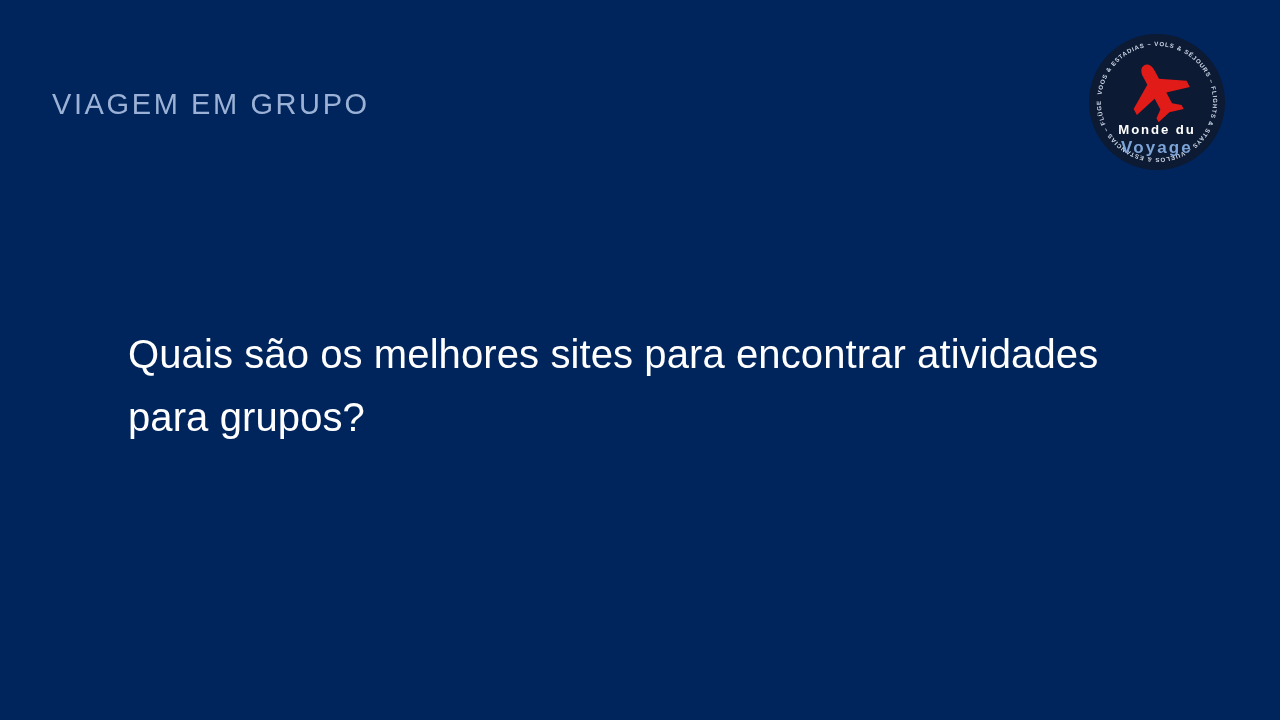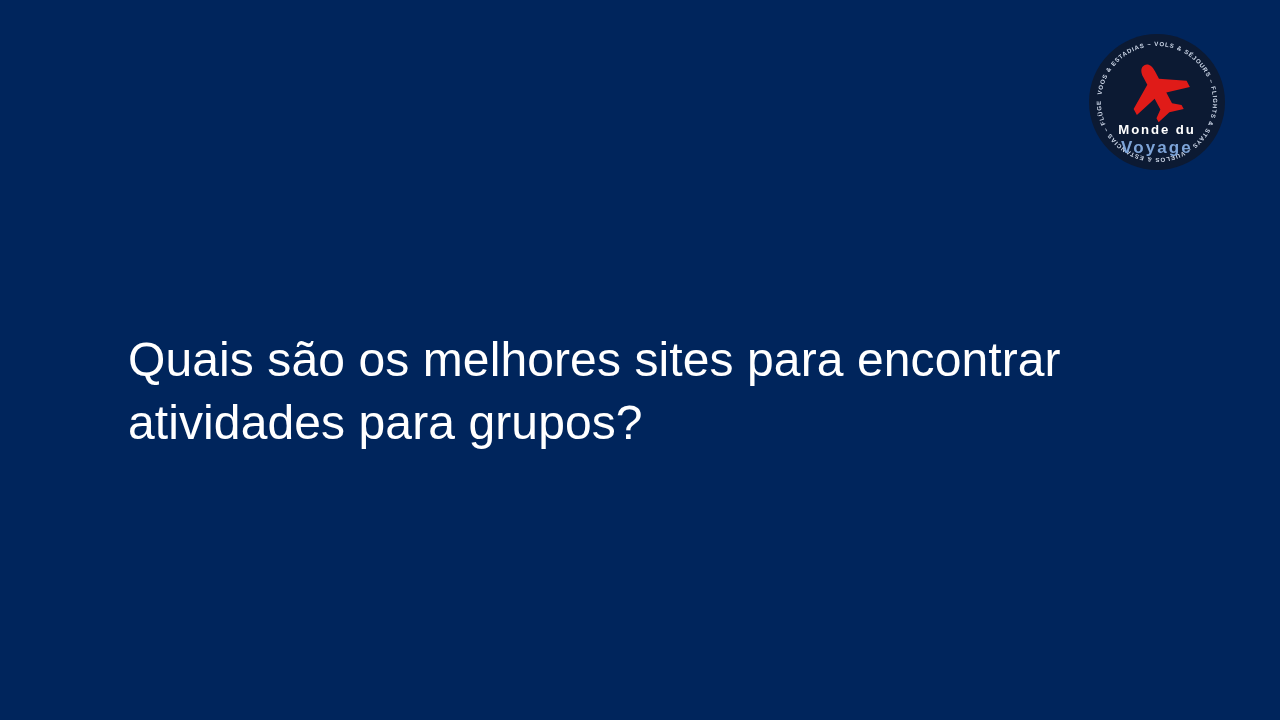--- a/index.html
+++ b/index.html
@@ -36,21 +36,21 @@
     color: #9bb2d6;
     white-space: nowrap;
   }
 
   
   .headline {
     position: absolute;
     left: 128px;
     top: 296px;
     width: 990px;
-    font-size: 48px;
+    font-size: 40px;
     line-height: 63px;
     font-weight: 400;
     color: #ffffff;
     letter-spacing: 0.1px;
   }
 
   
   .footer {
     position: absolute;
     left: 0;
@@ -97,20 +97,21 @@
     font-weight: 700;
     letter-spacing: 2.1px;
     fill: #7da4d8;
   }
 </style>
 </head>
 <body>
 
 <div class="slide">
 
+  <div class="kicker">VIAGEM EM GRUPO</div>
 
   <h1 class="headline">Quais são os melhores sites para encontrar atividades para grupos?</h1>
 
   <div class="logo">
     <svg class="logo-svg" viewBox="0 0 138 138" aria-hidden="true">
       <defs>
         <path id="ringpath" d="M 69,69 m -56,0 a 56,56 0 1,1 112,0 a 56,56 0 1,1 -112,0"></path>
       </defs>
 
       <circle cx="69" cy="69" r="68" fill="#0c1a33"></circle>

